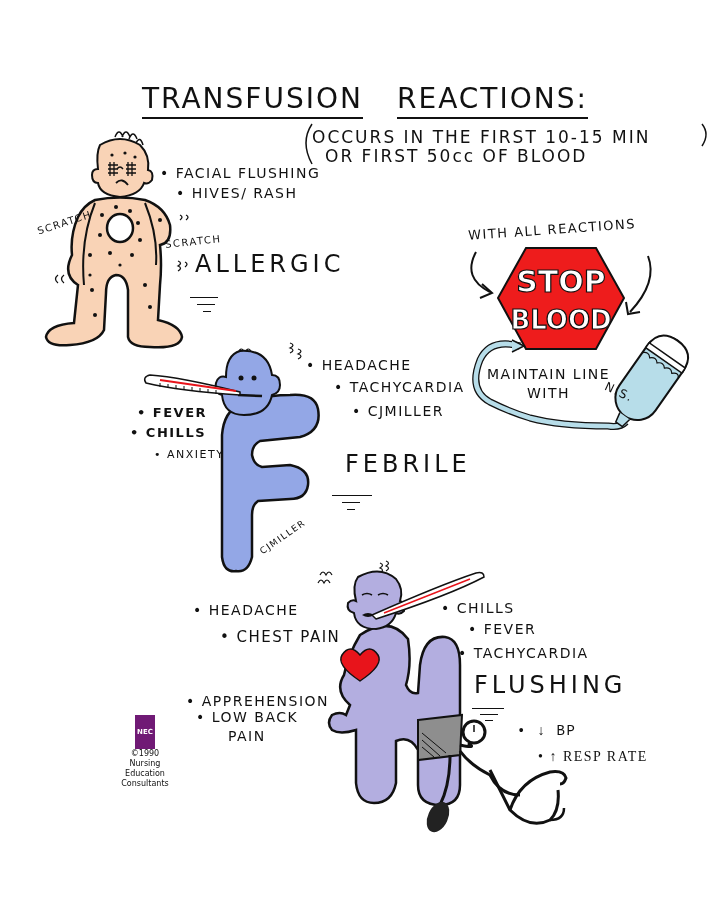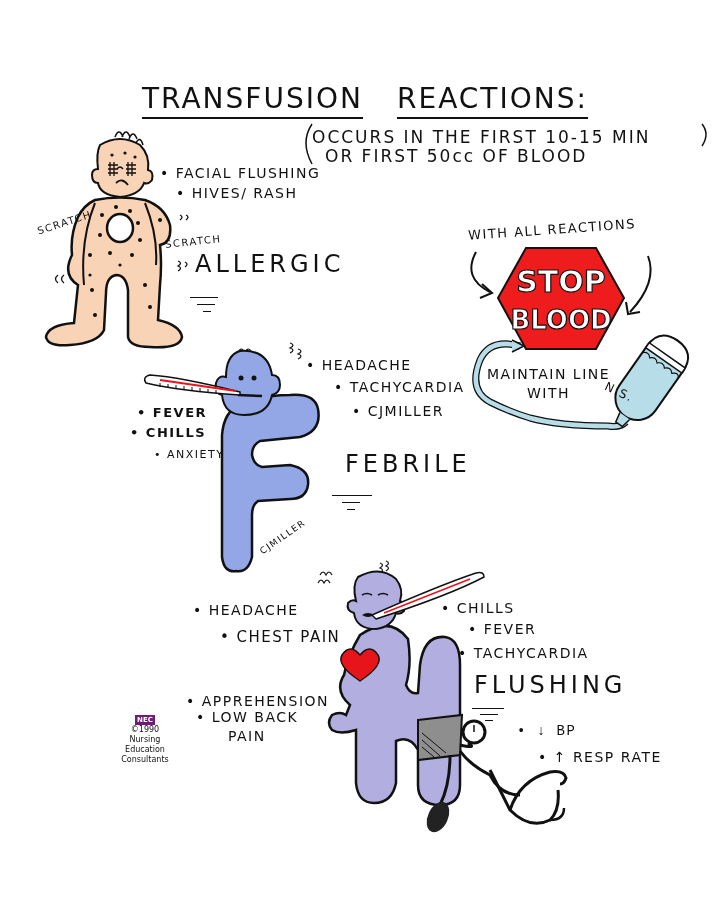--- a/index.html
+++ b/index.html
@@ -191,21 +191,21 @@
 <div class="abs hand sym" style="left:441px;top:600px;">• CHILLS</div>
 <div class="abs hand sym" style="left:468px;top:621px;">• FEVER</div>
 <div class="abs hand sym" style="left:458px;top:645px;">• TACHYCARDIA</div>
 
 <div class="abs hand big" style="left:474px;top:671px;">FLUSHING</div>
 <div class="cat-underline" style="left:472px;top:708px;width:32px;"></div>
 <div class="cat-underline" style="left:480px;top:714px;width:18px;"></div>
 <div class="cat-underline" style="left:485px;top:720px;width:8px;"></div>
 
 <div class="abs hand sym" style="left:517px;top:723px;font-family:Liberation Mono, monospace;">• ↓ BP</div>
-<div class="abs hand sym" style="left:538px;top:749px;">• ↑ RESP RATE</div>
+<div class="abs hand sym" style="left:538px;top:749px;font-family:Liberation Serif, serif;">• ↑ RESP RATE</div>
 
 <div class="abs credit" style="left:112px;top:715px;width:66px;">
-  <div style="display:inline-block;background:#701a75;color:#fff;font-weight:bold;font-size:7px;padding:0 2px;">NEC</div>
+  <div style="display:inline-block;background:#701a75;color:#fff;font-weight:bold;font-size:7px;padding:12px 2px;">NEC</div>
   <div>©1990</div>
   <div>Nursing</div>
   <div>Education</div>
   <div>Consultants</div>
 </div>
 
 </body></html>

